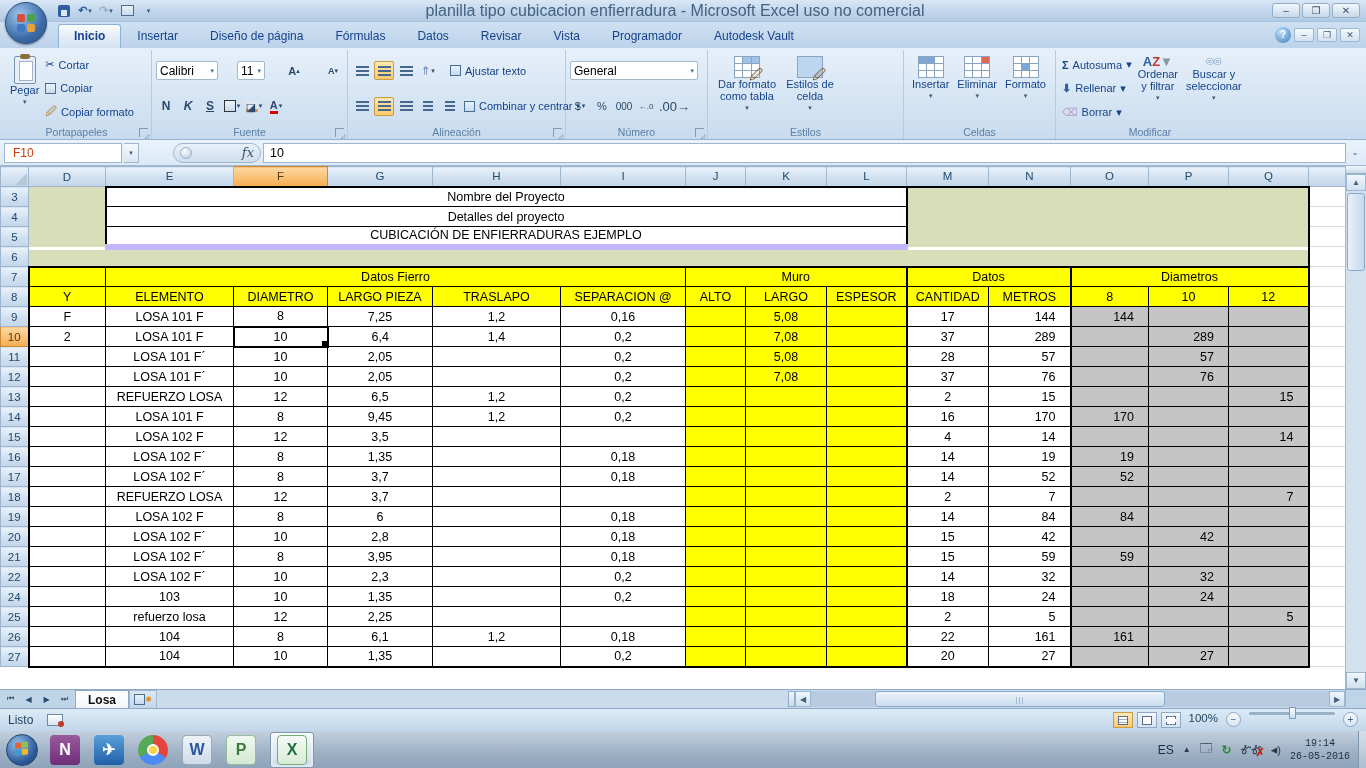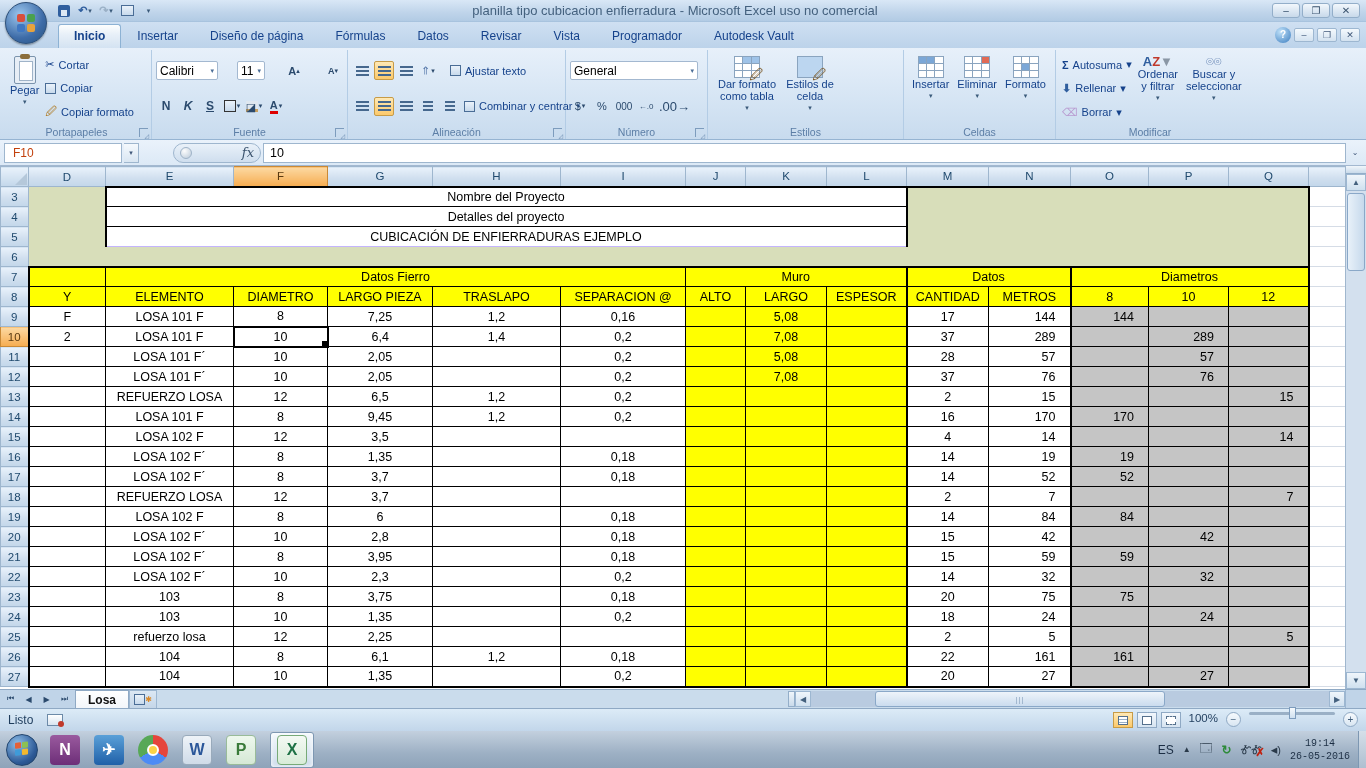--- a/index.html
+++ b/index.html
@@ -11,21 +11,21 @@
   .titlebar { height:22px; background:linear-gradient(#d9e7f6,#bfd4ea 60%,#b2cbe4); display:flex; align-items:center; position:relative; border-bottom:1px solid #a8c3de; }
   .orb { position:absolute; left:5px; top:2px; width:42px; height:42px; border-radius:50%; background:radial-gradient(circle at 35% 30%, #9cc7ee, #3e6ca8 60%, #27527f); border:1px solid #2c4f79; z-index:30; display:flex; align-items:center; justify-content:center; box-shadow:0 1px 2px rgba(0,0,0,.4); }
   .orb-logo { width:18px; height:18px; display:grid; grid-template-columns:8px 8px; grid-template-rows:8px 8px; gap:2px; }
   .orb-logo span { border-radius:2px; }
   .qat { margin-left:55px; display:flex; align-items:center; gap:3px; }
   .qbtn { min-width:18px; height:18px; display:flex; align-items:center; justify-content:center; border-radius:3px; font-size:11px; color:#1c4a7e; }
   .qbtn .dd { font-size:7px; color:#3a5a7a; margin-left:1px; }
   .ico-save { width:12px; height:12px; background:#2f5e9e; border-radius:2px; position:relative; }
   .ico-save::after { content:""; position:absolute; left:3px; top:5px; width:6px; height:6px; background:#dce8f4; }
   .ico-grid { width:13px; height:11px; border:1px solid #4a6d96; background:linear-gradient(#eaf2fa,#c8daec); }
-  .title-text { position:absolute; left:0; right:16px; text-align:center; font-size:13px; color:#44617e; }
+  .title-text { position:absolute; left:0; right:16px; text-align:center; font-size:16px; color:#44617e; }
   .winbtns { position:absolute; right:6px; top:3px; display:flex; gap:2px; }
   .wbtn { width:28px; height:15px; border:1px solid #93aec9; border-radius:3px; background:linear-gradient(#f2f7fc,#c8d9ea); color:#3a536e; font-size:10px; line-height:13px; text-align:center; }
 
   
   .tabrow { height:26px; background:linear-gradient(#cfe0f2,#bcd3ea); display:flex; align-items:flex-end; padding-left:58px; position:relative; }
   .rtab { padding:4px 15px 5px 15px; font-size:12px; color:#15428b; border:1px solid transparent; border-bottom:none; border-radius:3px 3px 0 0; white-space:nowrap; }
   .rtab.active { background:linear-gradient(#fdfefe,#e8f0f8 40%,#d4e3f2); border-color:#8db2d4; color:#15428b; font-weight:bold; }
   .docbtns { position:absolute; right:6px; top:5px; display:flex; gap:3px; align-items:center; }
   .helpbtn { width:16px; height:16px; border-radius:50%; background:radial-gradient(circle at 35% 30%, #bfe0f8, #3c7ec0); color:#fff; font-size:10px; font-weight:bold; text-align:center; line-height:16px; }
   .dbtn { width:20px; height:14px; border:1px solid #9db7d1; border-radius:2px; background:linear-gradient(#f4f9fd,#d3e2f0); color:#41597a; font-size:9px; line-height:12px; text-align:center; }
@@ -79,21 +79,21 @@
   td.c { font-size:12.5px; color:#000; border:1px solid #000; padding:0 3px; background:#fff; }
   td.ctr { text-align:center; }
   td.num { text-align:right; padding-right:14px; }
   td.cy { background:#ffff00; }
   td.cg { background:#c5c5c5; }
   td.green { background:#d8deba; border:none; }
   td.greenR { background:#d8deba; border:none; border-right:2px solid #000; border-top:2px solid #000; }
   td.green6 { background:#d8deba; border:none; border-right:2px solid #000; }
   td.mtitle { background:#fff; border:1px solid #000; border-left:2px solid #000; border-right:2px solid #000; text-align:center; font-size:12.5px; }
   td.mtitle.first { border-top:2px solid #000; }
-  td.mtitle.last { border-bottom:1px solid #c4b5fd;margin-left:32px; }
+  td.mtitle.last { border-bottom:6px solid #c4b5fd;margin-left:32px; }
   td.ysec { background:#ffff00; border:1px solid #000; border-top:2px solid #000; text-align:center; font-size:12.5px; }
   td.h8 { background:#ffff00; border:1px solid #000; text-align:center; font-size:12.5px; }
   td.bl { border-left:2px solid #000; }
   td.ml { border-left:2px solid #000; }
   td.ol { border-left:2px solid #000; }
   td.qr { border-right:2px solid #000; }
   td.bb { border-bottom:2px solid #000; }
   td.sliv { background:#fff; border:none; border-bottom:1px solid #d5dce6; }
   td.sel { border:2px solid #000; position:relative; }
   td.sel::after { content:""; position:absolute; right:-1px; bottom:-1px; width:5px; height:5px; background:#000; border:1px solid #fff; }
@@ -808,38 +808,20 @@
             <td class="c cy ctr"></td>
             <td class="c cy ctr"></td>
             <td class="c ctr ml">14</td>
             <td class="c num">32</td>
             <td class="c cg num ol"></td>
             <td class="c cg num">32</td>
             <td class="c cg num qr"></td>
             <td class="sliv"></td>
           </tr>
           <tr class="r">
-            <th class="hdr">23</th>
-            <td class="c ctr bl"></td>
-            <td class="c ctr">103</td>
-            <td class="c ctr">8</td>
-            <td class="c ctr">3,75</td>
-            <td class="c ctr"></td>
-            <td class="c ctr">0,18</td>
-            <td class="c cy ctr"></td>
-            <td class="c cy ctr"></td>
-            <td class="c cy ctr"></td>
-            <td class="c ctr ml">20</td>
-            <td class="c num">75</td>
-            <td class="c cg num ol">75</td>
-            <td class="c cg num"></td>
-            <td class="c cg num qr"></td>
-            <td class="sliv"></td>
-          </tr>
-          <tr class="r">
             <th class="hdr">24</th>
             <td class="c ctr bl"></td>
             <td class="c ctr">103</td>
             <td class="c ctr">10</td>
             <td class="c ctr">1,35</td>
             <td class="c ctr"></td>
             <td class="c ctr">0,2</td>
             <td class="c cy ctr"></td>
             <td class="c cy ctr"></td>
             <td class="c cy ctr"></td>

